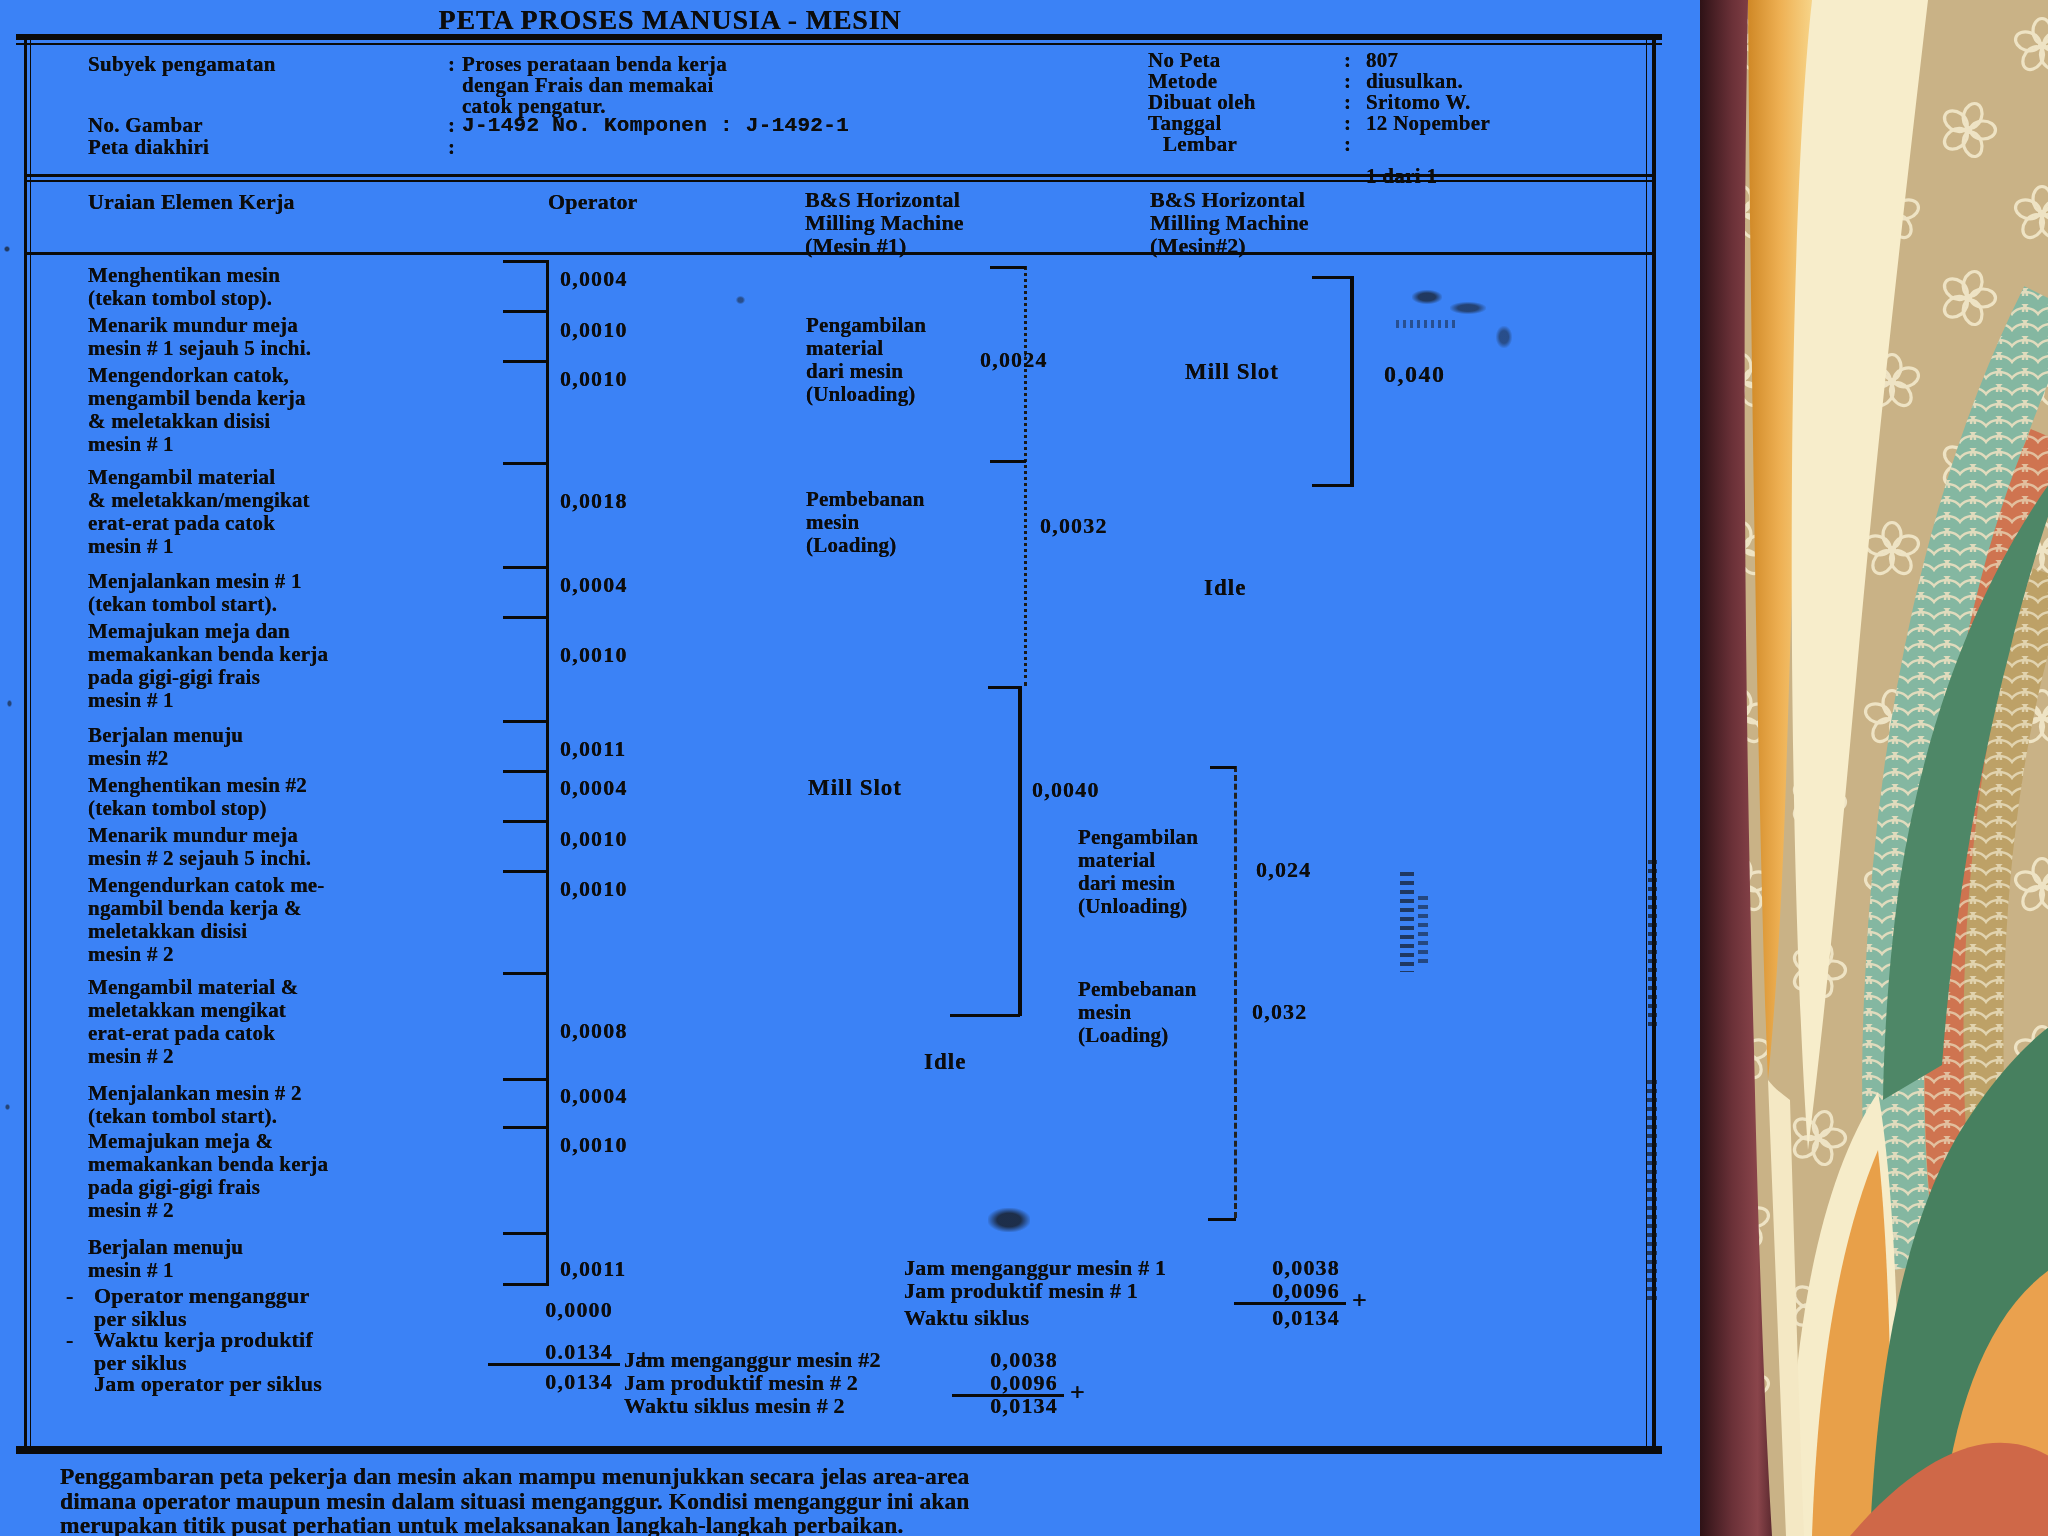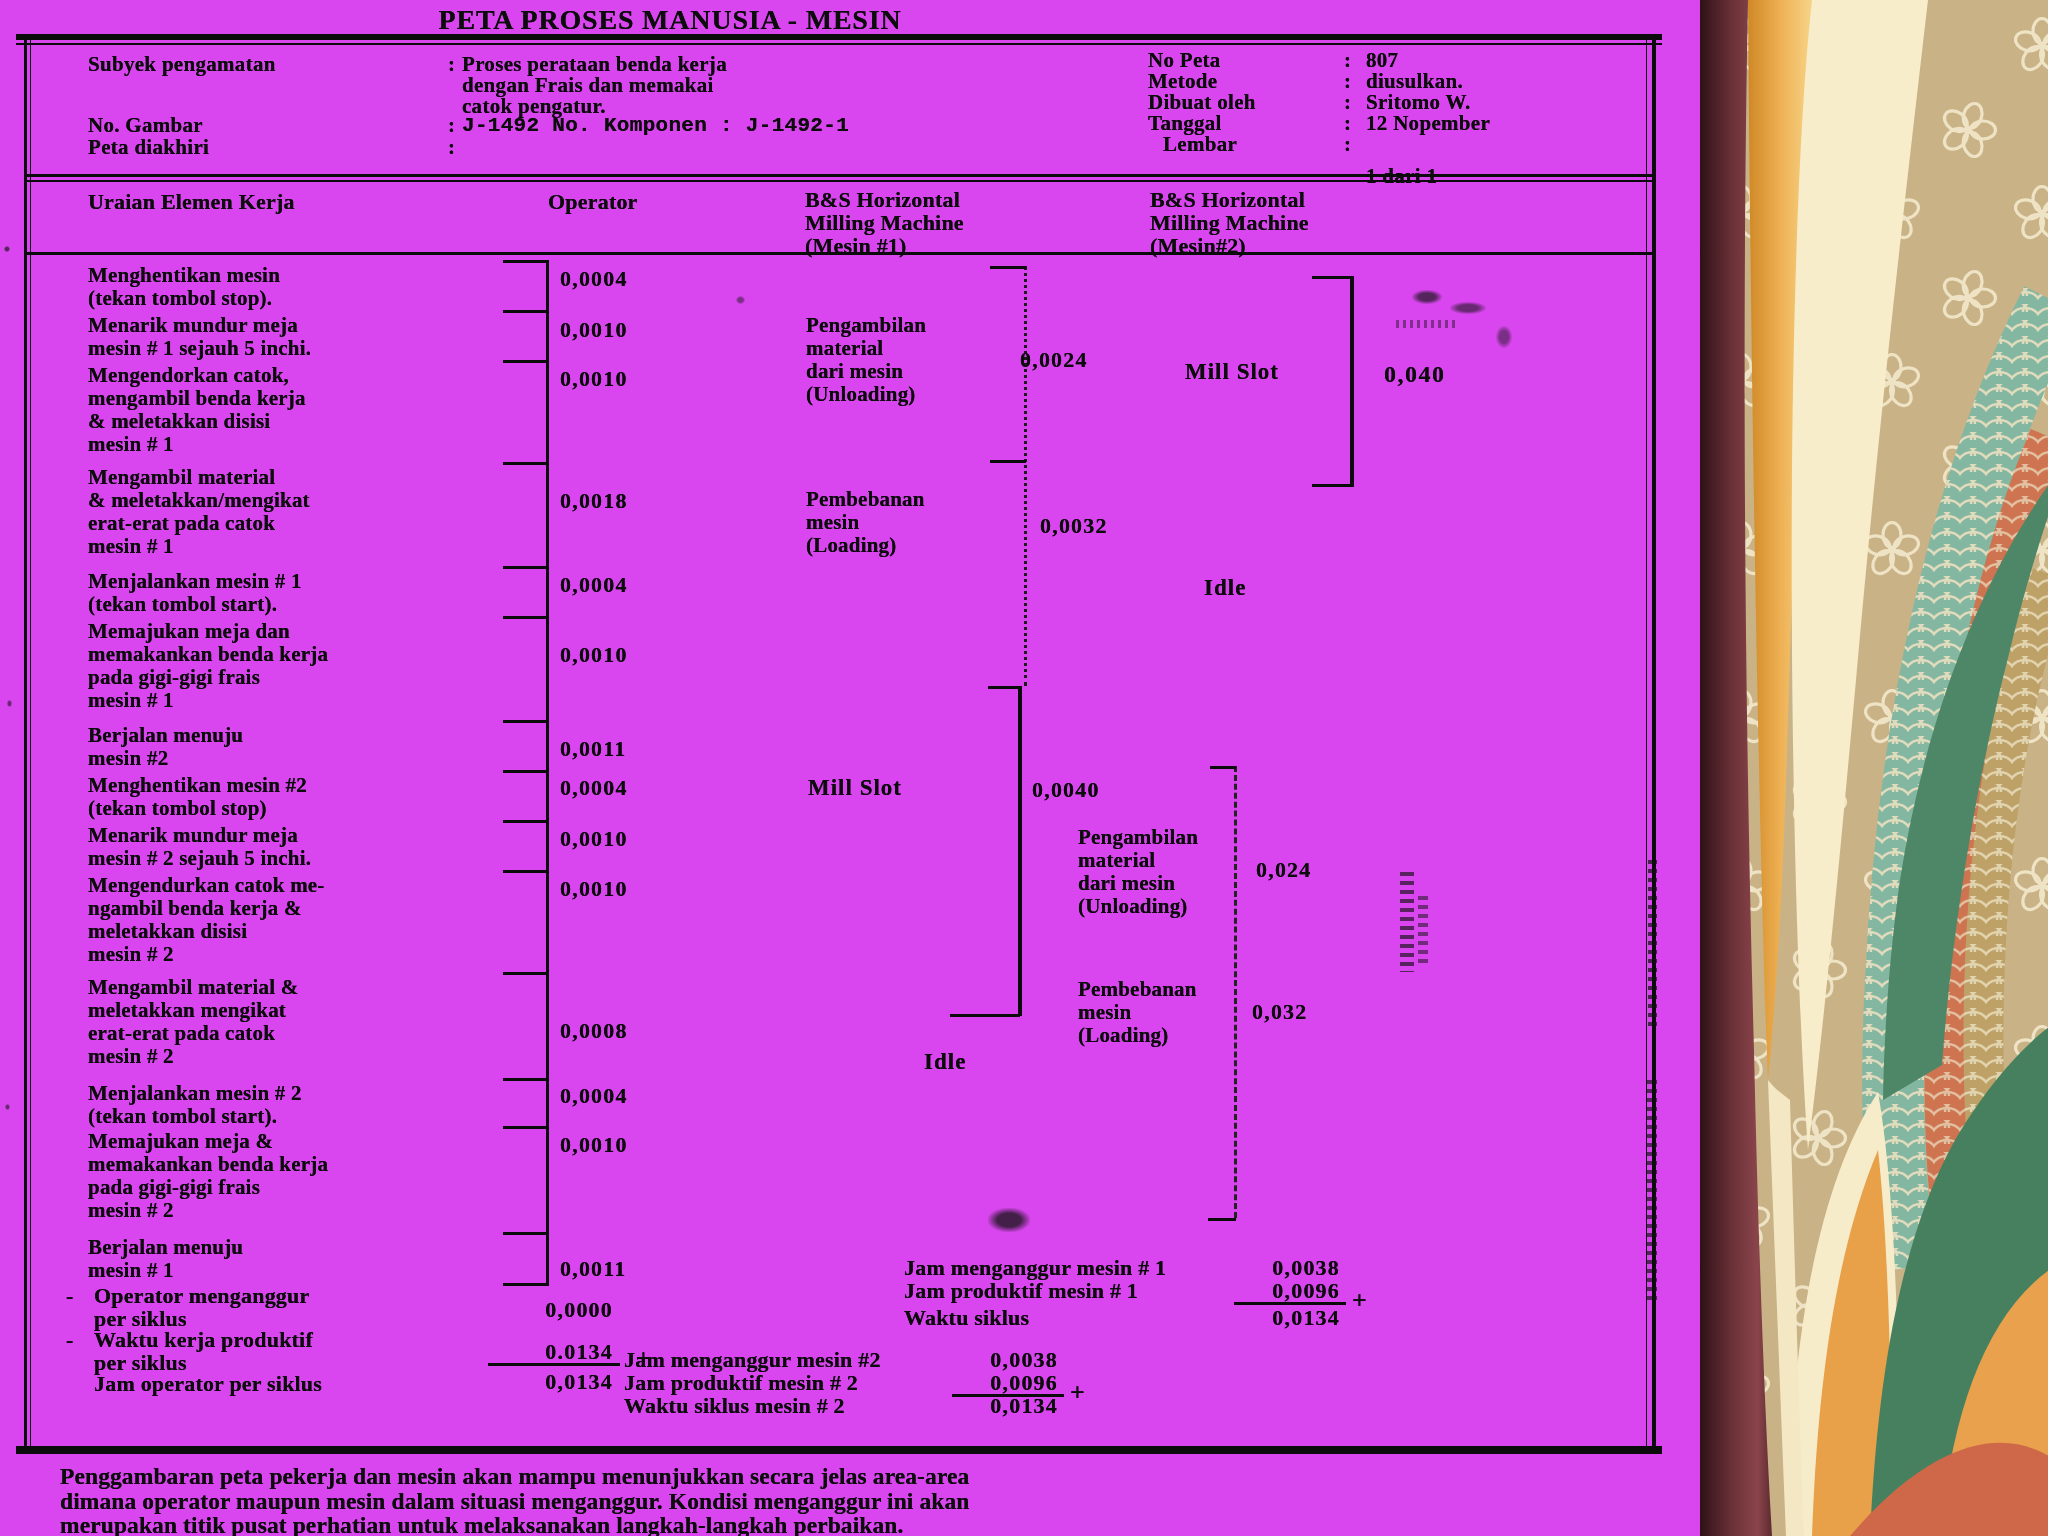--- a/index.html
+++ b/index.html
@@ -1,16 +1,16 @@
 <!DOCTYPE html>
 <html><head>
 <meta charset="utf-8">
 <style>
   html,body{margin:0;padding:0;background:#ffffff;}
-  #stage{position:relative;width:2048px;height:1536px;overflow:hidden;background:#d946ef;
+  #stage{position:relative;width:2048px;height:1536px;overflow:hidden;background:#3b82f6;
          font-family:"Liberation Serif","DejaVu Serif",serif;color:#0c0c0c;}
   .a{position:absolute;}
   .txt{font-weight:bold;white-space:pre-line;color:#0c0c0c;text-shadow:0 0 .6px rgba(10,10,10,.85);}
   .t21{font-size:21px;line-height:23px;letter-spacing:.2px;}
   .t22{font-size:22px;line-height:23px;letter-spacing:.2px;}
   .hinfo{font-size:21px;line-height:21px;letter-spacing:.3px;}
   .val{font-size:22px;line-height:24px;letter-spacing:1.2px;}
   .bigval{font-size:24px;line-height:24px;letter-spacing:1.5px;}
   .mlabel{font-size:23px;line-height:24px;letter-spacing:1px;}
   .title{font-size:28px;letter-spacing:.8px;text-align:center;}
@@ -152,21 +152,21 @@
   <div class="a txt val" style="left:560px;top:1133px;">0,0010</div>
   <div class="a txt val" style="left:560px;top:1257px;">0,0011</div>
 
   <div class="a dotv" style="left:1024px;top:266px;height:420px;"></div>
   <div class="a hline" style="left:990px;top:266px;width:36px;height:3px;"></div>
   <div class="a hline" style="left:990px;top:460px;width:36px;height:3px;"></div>
   <div class="a txt t21" style="left:806px;top:314px;">Pengambilan
 material
 dari mesin
 (Unloading)</div>
-  <div class="a txt val" style="left:1020px;top:348px;text-align:center;">0,0024</div>
+  <div class="a txt val" style="left:980px;top:348px;text-align:center;">0,0024</div>
   <div class="a txt t21" style="left:806px;top:488px;">Pembebanan
 mesin
 (Loading)</div>
   <div class="a txt val" style="left:1040px;top:514px;">0,0032</div>
   <div class="a hline" style="left:988px;top:686px;width:34px;height:3px;"></div>
   <div class="a vline" style="left:1018px;top:686px;width:4px;height:330px;"></div>
   <div class="a hline" style="left:950px;top:1014px;width:70px;height:3px;"></div>
   <div class="a txt mlabel" style="left:808px;top:776px;">Mill Slot</div>
   <div class="a txt val" style="left:1032px;top:778px;">0,0040</div>
   <div class="a txt mlabel" style="left:924px;top:1050px;">Idle</div>

